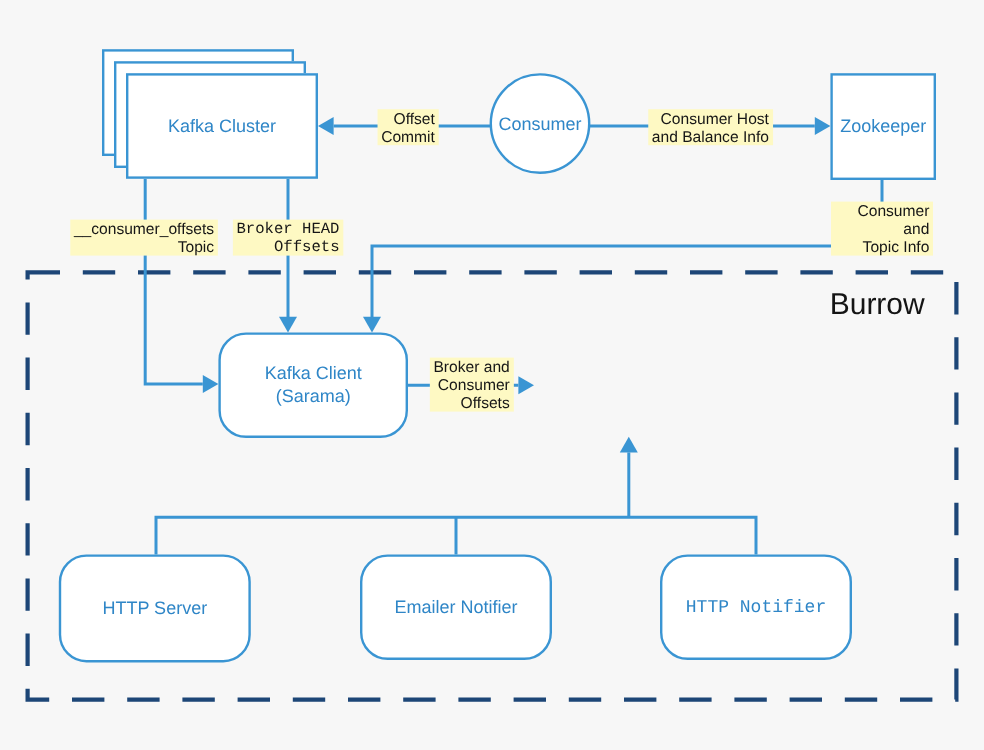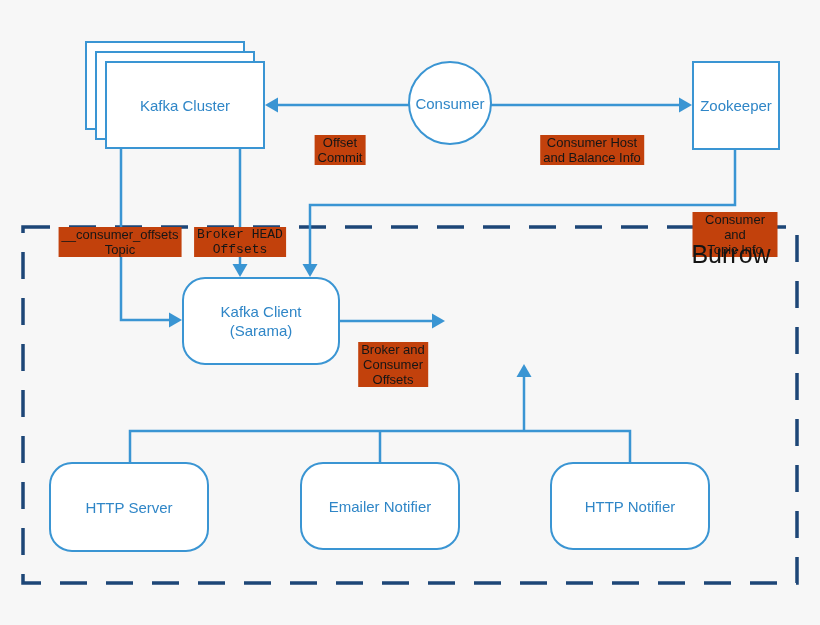--- a/index.html
+++ b/index.html
@@ -31,28 +31,27 @@
     position:absolute;
     background:#ffffff;
     border:2px solid #3a95d3;
     box-sizing:border-box;
     z-index:2;
   }
   .circle{border-radius:50%;}
   .elabel{
     position:absolute;
     transform:translateX(-50%);
-    background:#c2410c;
+    background:#fef9c3;
     color:#161616;
     font-size:13px;line-height:15px;
-    text-align:center;
+    text-align:right;
     white-space:pre-line;
     padding:0 3px;
     z-index:4;
-    margin-top:44px;
   }
   .title{
     position:absolute;
     transform:translateX(-50%);
     color:#141414;
     font-size:25px;
     z-index:4;
   }
 </style>
 </head>
@@ -115,21 +114,21 @@
 
 
   <div class="node rounded" style="left:49px;top:462px;width:160px;height:90px;">
     <span>HTTP Server</span>
   </div>
 
   <div class="node rounded" style="left:300px;top:462px;width:160px;height:88px;">
     <span>Emailer Notifier</span>
   </div>
 
-  <div class="node rounded" style="left:550px;top:462px;width:160px;height:88px;">
+  <div class="node rounded" style="left:550px;top:462px;width:160px;height:88px;font-family:Liberation Mono, monospace;">
     <span>HTTP Notifier</span>
   </div>
 
   <div class="elabel" style="left:340px;top:91px;">Offset
 Commit</div>
   <div class="elabel" style="left:592px;top:91px;">Consumer Host
 and Balance Info</div>
   <div class="elabel" style="left:120px;top:183px;">__consumer_offsets
 Topic</div>
   <div class="elabel" style="left:240px;top:183px;font-family:Liberation Mono, monospace;">Broker HEAD

